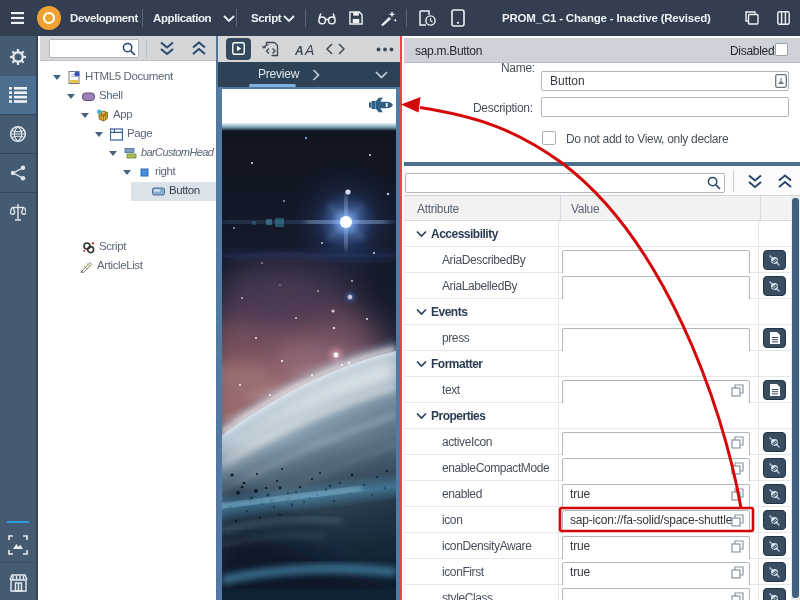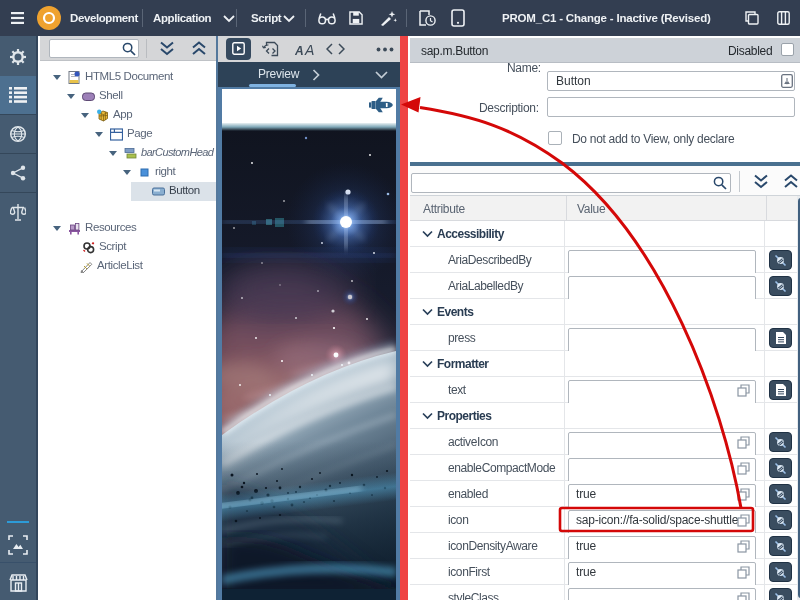--- a/index.html
+++ b/index.html
@@ -27,21 +27,21 @@
 .tlabel { position:absolute; top:2px; }
 
 
 #prevpanel { position:absolute; left:218px; top:36px; width:182px; height:564px; background:#0d1322; }
 #prevbar { position:absolute; left:0; top:0; width:182px; height:26px; background:#d5d6d8; }
 #prevtabs { position:absolute; left:0; top:26px; width:182px; height:25px; background:#2d4257; }
 #phoneborder { position:absolute; left:0; top:51px; width:182px; height:513px; background:#517ba4; }
 #phonehead { position:absolute; left:4px; top:53px; width:174px; height:34px; background:#fff; }
 
 
-#rightpanel { position:absolute; left:400px; top:36px; width:400px; height:564px; background:#fff; border-left:8px solid #ef4444; overflow:hidden; }
+#rightpanel { position:absolute; left:400px; top:36px; width:400px; height:564px; background:#fff; border-left:2px solid #ef4444; overflow:hidden; }
 #rp-head { position:absolute; left:2px; top:2px; width:398px; height:25px; background:#cdd2d8; border-bottom:1px solid #b8bdc4; font-size:12px; letter-spacing:-0.3px; color:#24292e; }
 .rp-lbl { font-size:12px; letter-spacing:-0.3px; color:#46505c; }
 .inputbox { position:absolute; background:#fff; border:1px solid #b0b6bd; border-radius:2px; font-size:12px; color:#32383e; }
 #rp-divider { position:absolute; left:2px; top:126px; width:398px; height:4px; background:#49708f; }
 #rp-search { position:absolute; left:2px; top:130px; width:398px; height:30px; background:#fbfbfb; border-bottom:1px solid #cfd4d9; }
 #attr-head { position:absolute; left:2px; top:160px; width:398px; height:25px; background:#f2f2f2; border-bottom:1px solid #d8dade; font-size:12px; letter-spacing:-0.3px; color:#5a6472; }
 .arow { position:absolute; left:2px; width:398px; height:26px; border-bottom:1px solid #e4e6e9; background:#fff; }
 .asec { font-size:12px; font-weight:700; letter-spacing:-0.5px; color:#293c52; position:absolute; left:27px; top:6px; }
 .alab { font-size:12px; letter-spacing:-0.4px; color:#46505c; position:absolute; left:38px; top:6px; }
 .colline { position:absolute; top:0; width:1px; height:26px; background:#e4e6e9; }
@@ -285,31 +285,20 @@
         </svg>
     <span class="tlabel" style="left:115px">right</span>
   </div>
   <div class="tree-row" style="top:146px">
     <div style="position:absolute;left:91px;top:0;width:87px;height:19px;background:#dbe2e9;"></div>
     <svg class="ticon" style="left:112px" viewBox="0 0 13 13">
           <rect x="0.5" y="3" width="12" height="7" rx="1.5" fill="#89aed0" stroke="#4a709a" stroke-width="1"></rect>
           <rect x="2" y="4.5" width="6" height="2" fill="#d8e6f2"></rect>
         </svg>
     <span class="tlabel" style="left:129px;color:#39424e">Button</span>
-  </div>
-  <div class="tree-row" style="top:183px">
-    <span class="tri-d" style="left:13px"></span>
-    <svg class="ticon" style="left:28px" viewBox="0 0 13 13">
-          <rect x="1" y="8" width="11" height="2" fill="#8a55a0"></rect>
-          <rect x="2" y="10" width="1.6" height="2.5" fill="#8a55a0"></rect>
-          <rect x="9.4" y="10" width="1.6" height="2.5" fill="#8a55a0"></rect>
-          <rect x="2.5" y="3" width="4" height="5" fill="#b89ac8" stroke="#6a4480" stroke-width="0.8"></rect>
-          <rect x="7.5" y="1.5" width="3.4" height="6.5" fill="#e8e2ee" stroke="#6a4480" stroke-width="0.8"></rect>
-        </svg>
-    <span class="tlabel" style="left:45px">Resources</span>
   </div>
   <div class="tree-row" style="top:202px">
     <svg class="ticon" style="left:42px" viewBox="0 0 13 13">
           <circle cx="5" cy="5" r="3" fill="none" stroke="#333" stroke-width="1.6"></circle>
           <circle cx="8.6" cy="8.6" r="3" fill="none" stroke="#333" stroke-width="1.6"></circle>
           <path d="M10 2 l1.5 1 M1.5 9 l1.5 1.4" stroke="#cc2222" stroke-width="1.4"></path>
           <circle cx="11.2" cy="2.2" r="1" fill="#cc2222"></circle>
         </svg>
     <span class="tlabel" style="left:59px">Script</span>
   </div>
@@ -595,21 +584,21 @@
       <rect x="-10" y="370" width="150" height="4" fill="#9fd4ef" opacity="0.8" filter="url(#blur3)"></rect>
     </g>
     <path d="M0 452 Q 87 434 174 444 L174 454 Q 87 444 0 462 Z" fill="#55a8d2" opacity="0.55" filter="url(#blur3)"></path>
     <rect x="0" y="466" width="174" height="11" fill="#0e2234"></rect>
   </svg>
 </div>
 
 <div id="rightpanel">
   <div id="rp-head">
     <div style="position:absolute;left:11px;top:6px;">sap.m.Button</div>
-    <div style="position:absolute;left:318px;top:6px;">Disabled</div>
+    <div style="position:absolute;left:326px;top:6px;">Disabled</div>
     <div style="position:absolute;left:371px;top:5px;width:13px;height:13px;background:#fff;border:1px solid #9aa2aa;border-radius:2px;"></div>
   </div>
   <div class="rp-lbl" style="position:absolute;left:99px;top:25px;">Name:</div>
   <div class="inputbox" style="left:139px;top:35px;width:248px;height:20px;line-height:18px;padding-left:8px;">Button</div>
   <svg class="abs" style="left:373px;top:38px" width="12" height="14" viewBox="0 0 12 14">
         <rect x="0.7" y="0.7" width="10.6" height="12.6" rx="1.5" fill="none" stroke="#6a7380" stroke-width="1.3"></rect>
         <path d="M3.5 9.5 h5 M6 4 v5.5 M4.2 7.8 L6 9.6 L7.8 7.8" stroke="#6a7380" stroke-width="1.1" fill="none"></path>
       </svg>
   <div class="rp-lbl" style="position:absolute;left:71px;top:65px;">Description:</div>
   <div class="inputbox" style="left:139px;top:61px;width:248px;height:20px;"></div>

